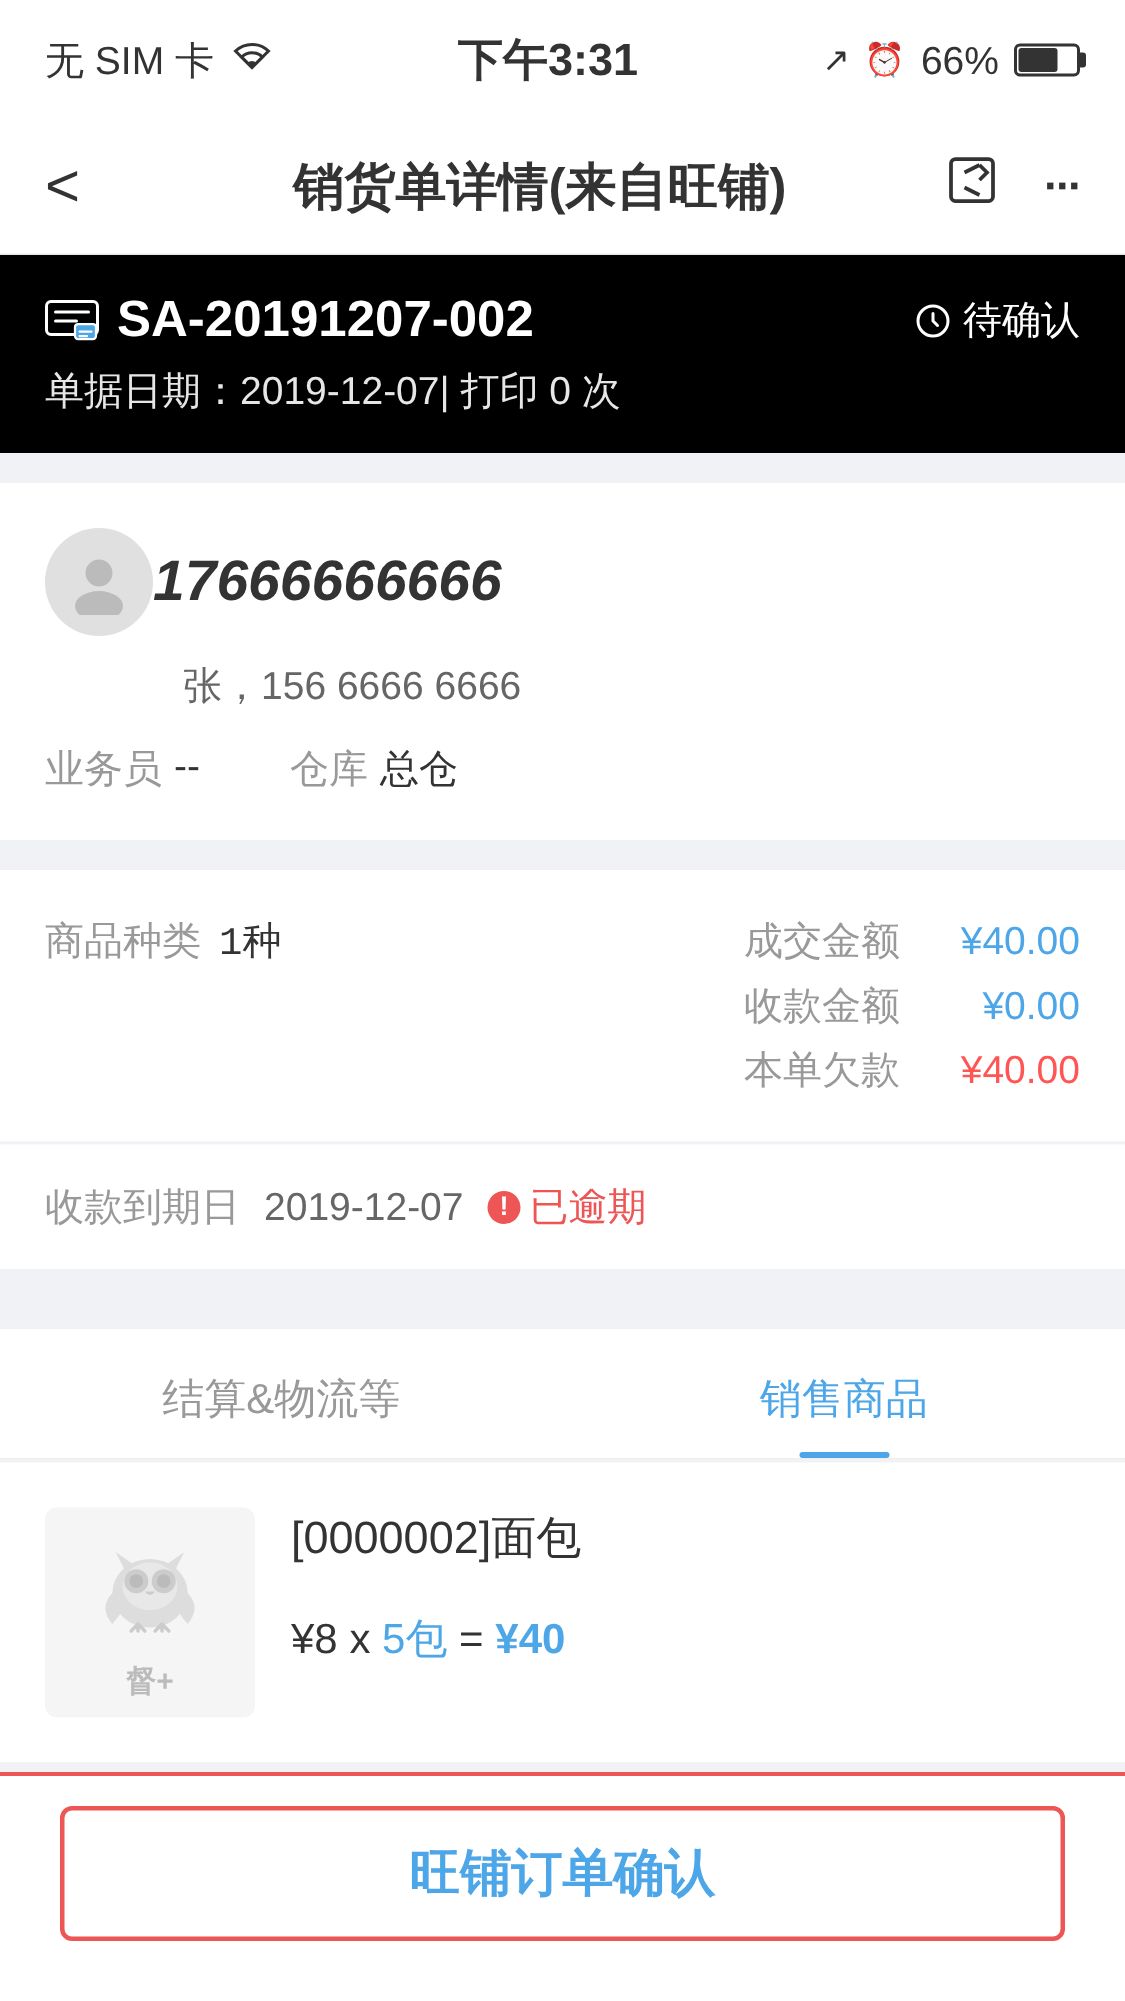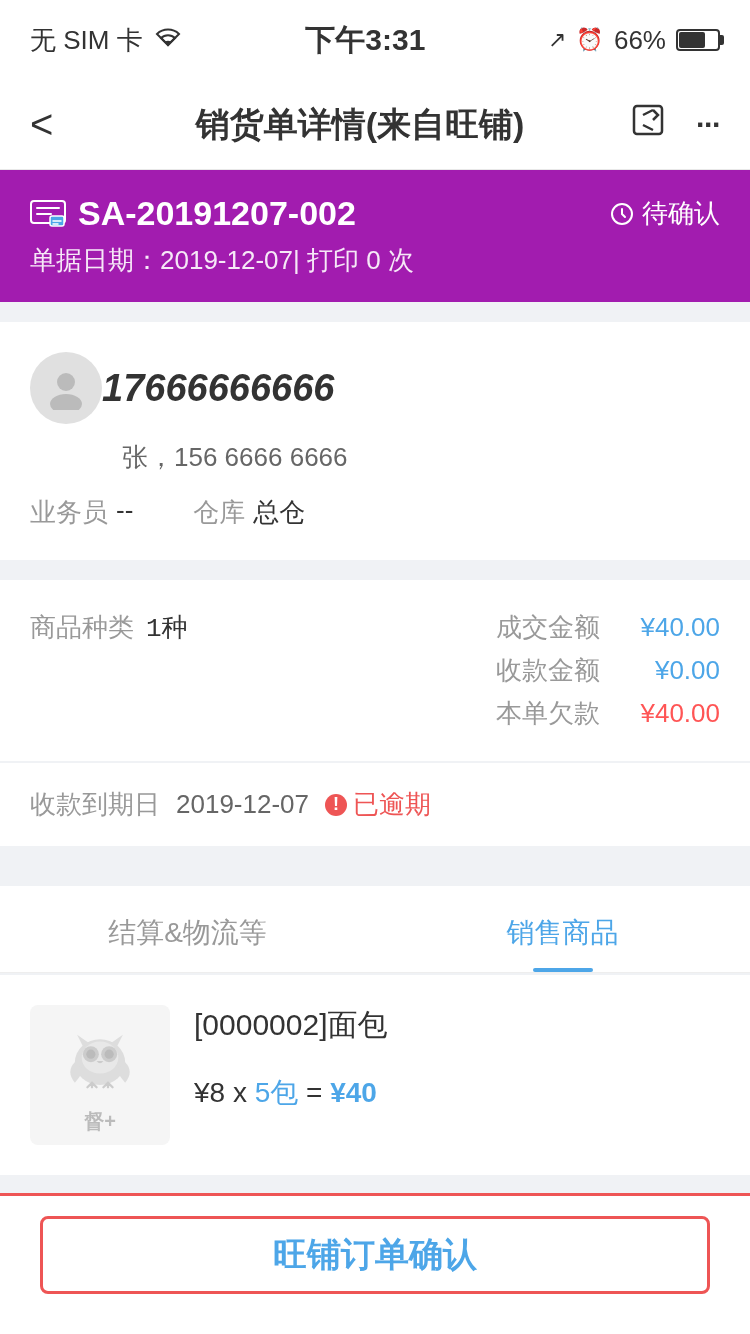--- a/index.html
+++ b/index.html
@@ -102,21 +102,21 @@
     }
     .nav-more {
       font-size: 30px;
       color: #333;
       letter-spacing: -2px;
       font-weight: 700;
     }
 
     
     .order-header {
-      background: #a21caf;
+      background: #000000;
       padding: 24px 30px;
       display: flex;
       flex-direction: column;
       gap: 10px;
     }
     .order-header-top {
       display: flex;
       justify-content: space-between;
       align-items: center;
     }
@@ -374,21 +374,21 @@
       position: fixed;
       bottom: 0;
       left: 0;
       width: 750px;
       background: #fff;
       padding: 20px 40px 40px;
       border-top: 3px solid #e55;
     }
     .confirm-btn {
       width: 100%;
-      height: 78px;
+      height: 90px;
       border: 3px solid #e55;
       background: #fff;
       color: #4da6e8;
       font-size: 34px;
       font-weight: 600;
       border-radius: 8px;
       cursor: pointer;
       display: flex;
       align-items: center;
       justify-content: center;

